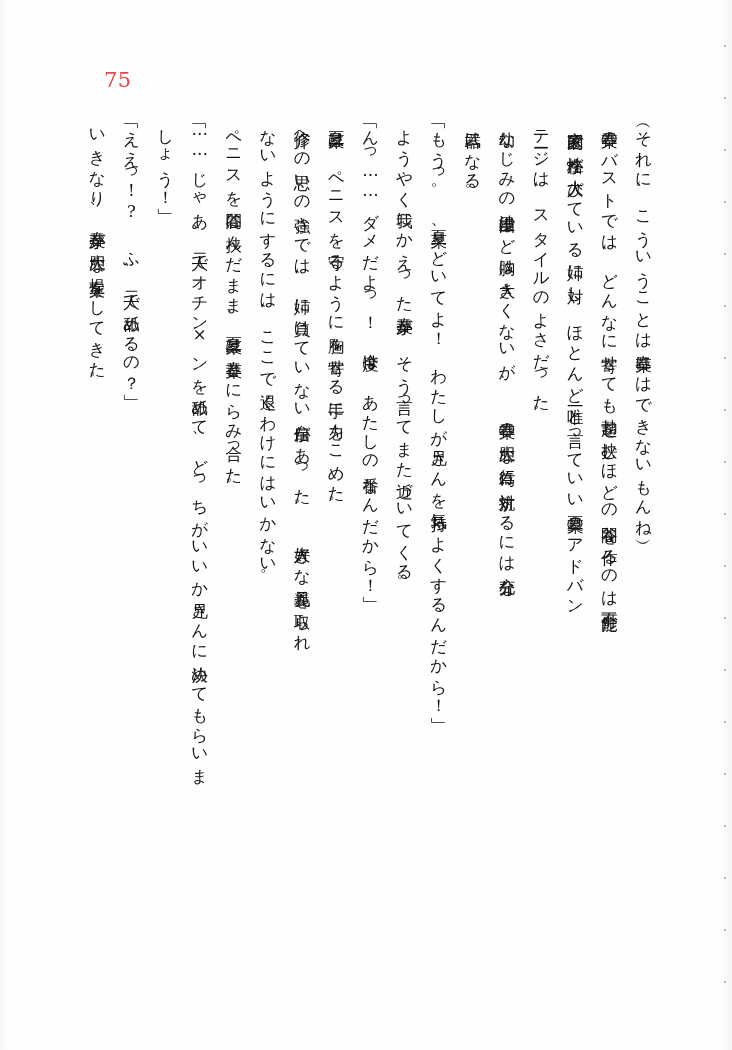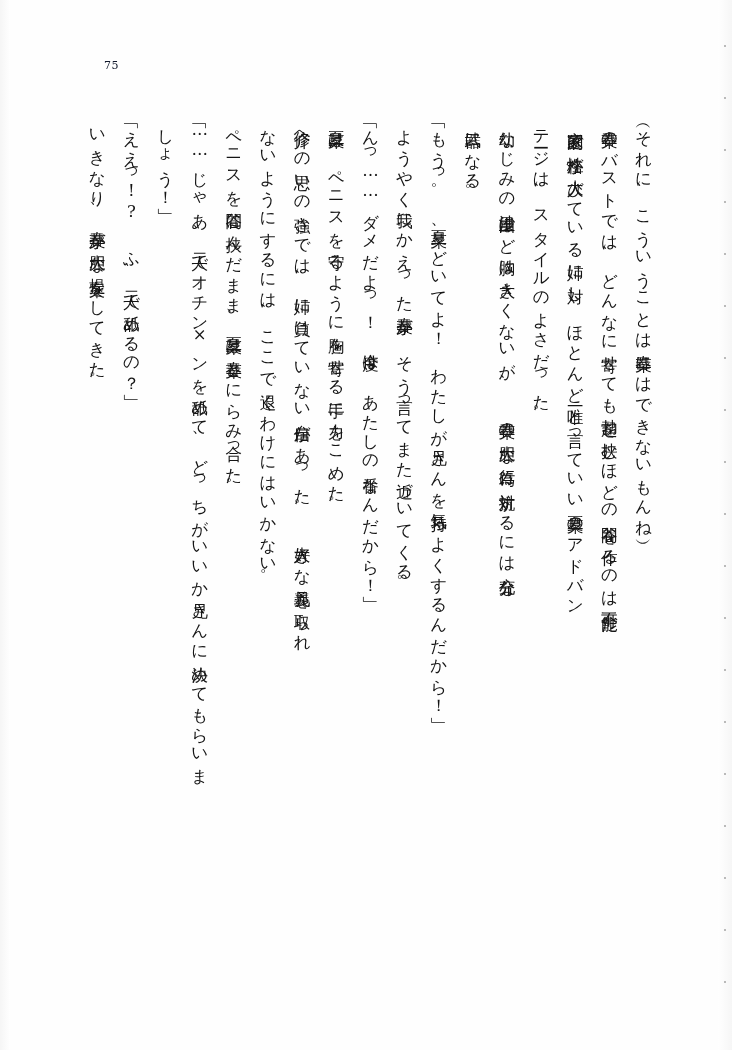--- a/index.html
+++ b/index.html
@@ -17,25 +17,25 @@
   .page {
     position: relative;
     width: 732px;
     height: 1050px;
     background: #fefefe;
     box-sizing: border-box;
   }
   
   .page-number {
     position: absolute;
-    top: 59px;
+    top: 68px;
     left: 104px;
-    font-size: 11px;
+    font-size: 21px;
     letter-spacing: 0.5px;
-    color: #0f172a;
+    color: #ef4444;
     font-family: "DejaVu Serif", "Liberation Serif", serif;
   }
   
   .text-block {
     position: absolute;
     top: 118px;
     right: 72px;
     height: 830px;
     writing-mode: vertical-rl;
     text-orientation: upright;

